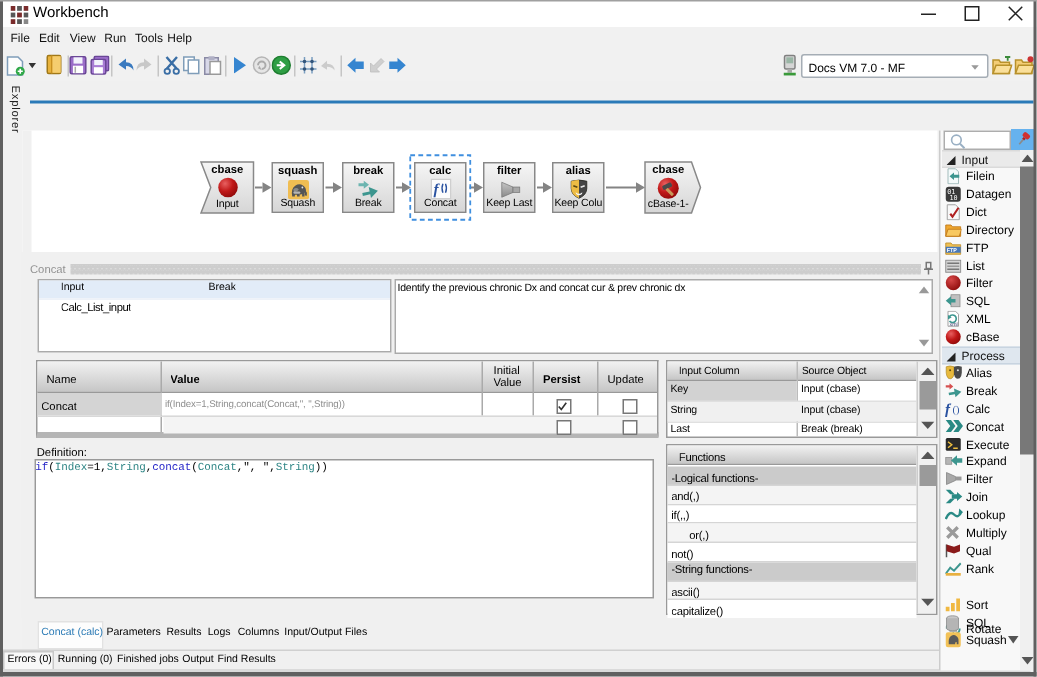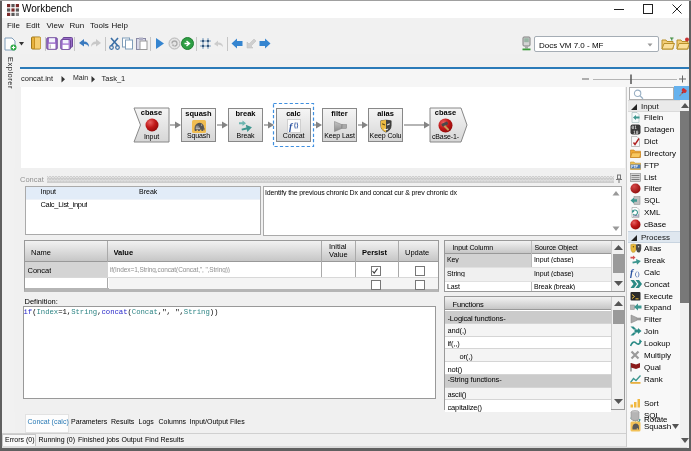--- a/index.html
+++ b/index.html
@@ -179,38 +179,20 @@
 </svg>
       <svg style="position:absolute;left:676px;top:4px" width="14" height="13" viewBox="0 0 14 13">
  <path d="M1 3 L5 3 L6 4.5 L12 4.5 L12 12 L1 12 Z" fill="#f3cd77" stroke="#b8912b"></path>
  <path d="M1 12 L3 6.5 L13.5 6.5 L11.5 12 Z" fill="#fadf9a" stroke="#b8912b"></path>
  <circle cx="11" cy="2.5" r="2" fill="#cc3333"></circle>
 </svg>
     </div>
 
 <div id="tabline"></div>
 
-<div id="breadcrumb">
-  <span style="position:absolute;left:7px;top:5px;color:#222;font-size:7.5px;">concat.int</span>
-  <svg style="position:absolute;left:47px;top:7px" width="4.5" height="6.5">
-        <polygon points="0.5,0 4,3.2 0.5,6.4" fill="#333"></polygon>
-      </svg>
-  <span style="position:absolute;left:59px;top:5px;color:#222;font-size:7px;">Main</span>
-  <svg style="position:absolute;left:77px;top:7px" width="4.5" height="6.5">
-        <polygon points="0.5,0 4,3.2 0.5,6.4" fill="#333"></polygon>
-      </svg>
-  <span style="position:absolute;left:87.5px;top:5px;color:#222;font-size:7.5px;">Task_1</span>
-  <svg style="position:absolute;left:565px;top:5px" width="108" height="10" viewBox="0 0 108 10">
-    <line x1="3" y1="5" x2="10" y2="5" stroke="#666"></line>
-    <line x1="14" y1="5.5" x2="98" y2="5.5" stroke="#b5b5b5"></line>
-    <line x1="52" y1="0.5" x2="52" y2="10" stroke="#555" stroke-width="1.5"></line>
-    <line x1="100" y1="5" x2="107" y2="5" stroke="#666"></line>
-        <line x1="103.5" y1="1.5" x2="103.5" y2="8.5" stroke="#666"></line>
-  </svg>
-</div>
 <div id="explorer">
       <div>Explorer</div>
     </div>
 <div id="canvas">
       <div style="position:absolute;left:0;top:0;width:6px;height:83px;background:#f0f0f0;z-index:5;"></div>
       <svg width="610" height="81" style="position:absolute;left:0;top:0">
         <defs>
           <linearGradient id="g1" x1="0" y1="0" x2="0" y2="1">
             <stop offset="0" stop-color="#f5f5f5"></stop>
             <stop offset="1" stop-color="#d6d6d6"></stop>

